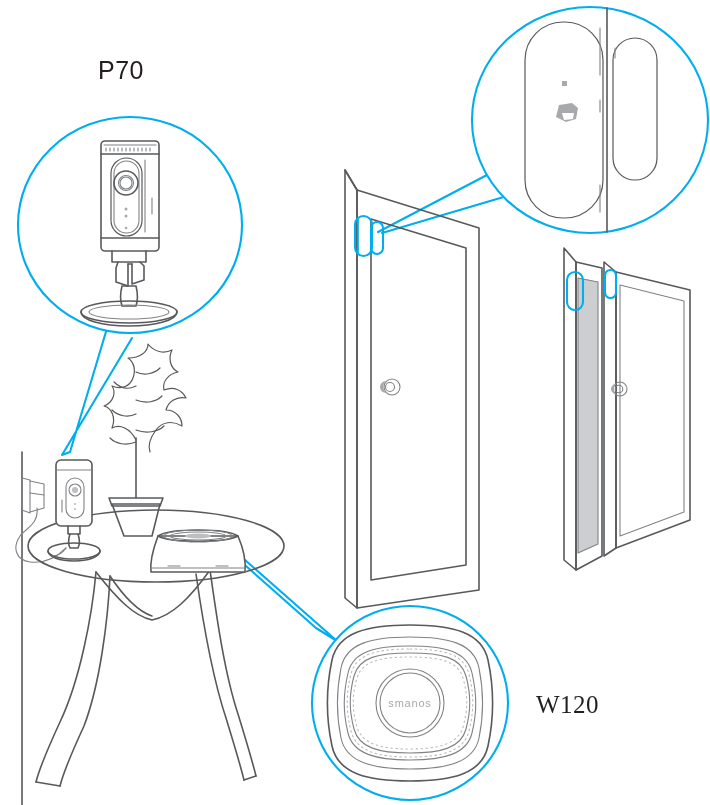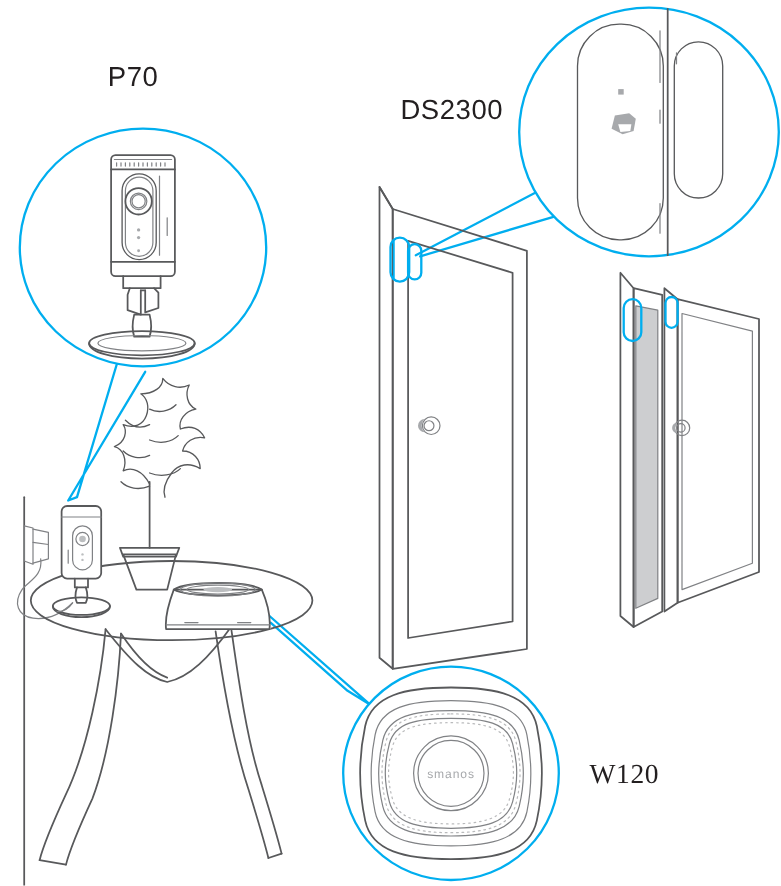--- a/index.html
+++ b/index.html
@@ -227,17 +227,16 @@
         <circle class="lnF" cx="410" cy="703" r="34"></circle>
         <circle class="lnF" cx="410" cy="703" r="30"></circle>
         <text x="410" y="707" text-anchor="middle" font-family="'Liberation Sans', sans-serif" font-size="11" letter-spacing="0.8" fill="#a7a9ac">smanos</text>
       </g>
     </g>
 
   </svg>
 
   <div class="lbl" id="lbl-p70">P70</div>
 
-  <div class="lbl" id="lbl-ds2300">DS2300</div>
 
   <div class="lbl" id="lbl-w120">W120</div>
 
 </div>
 
 </body></html>

